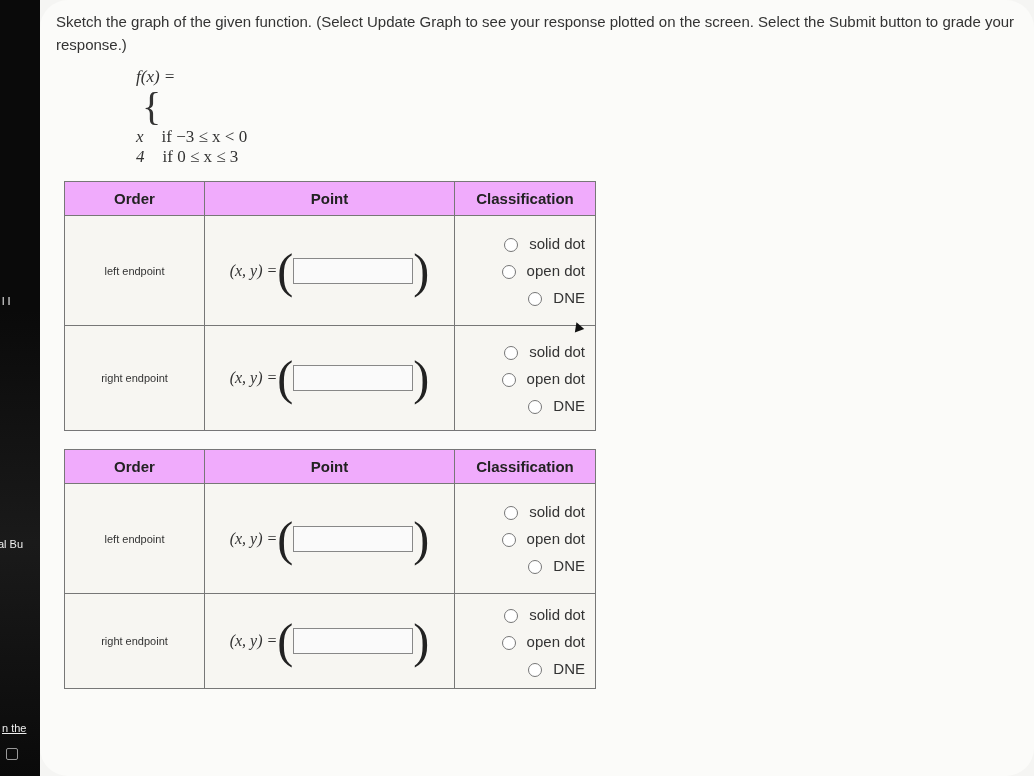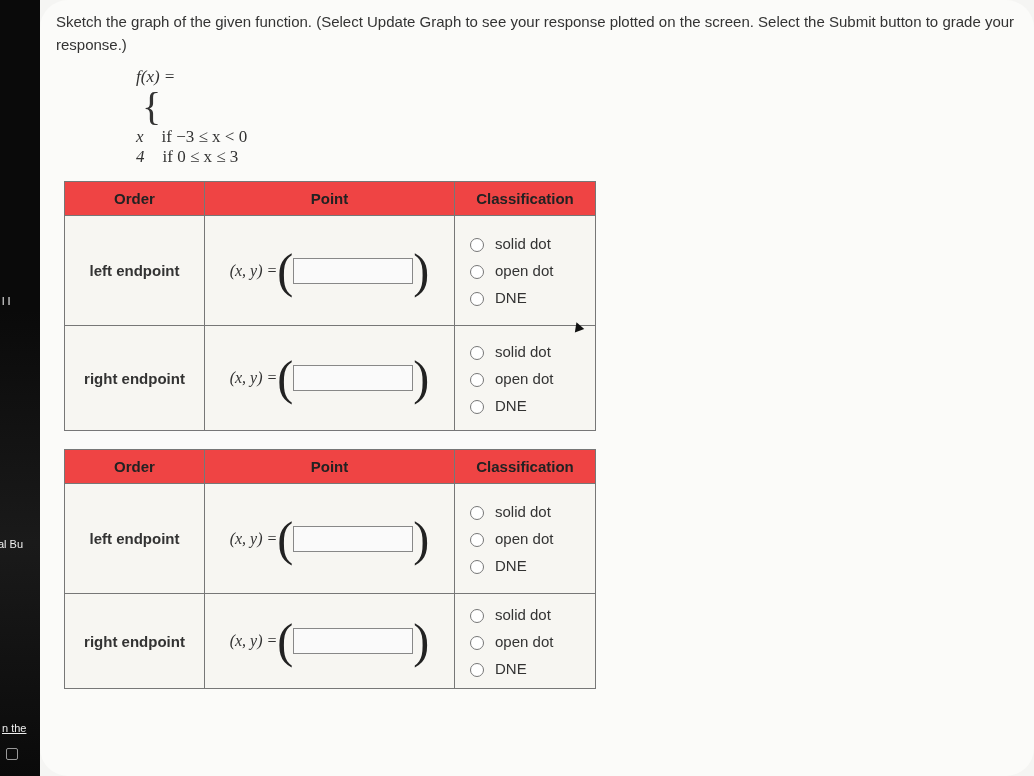--- a/index.html
+++ b/index.html
@@ -52,32 +52,32 @@
       border-collapse: collapse;
       margin: 10px 0 18px 8px;
     }
     table.q th, table.q td {
       border: 1px solid #777;
       padding: 4px 10px;
       text-align: center;
       vertical-align: middle;
     }
     table.q th {
-      background: #ef4444;
+      background: #f0abfc;
       font-weight: bold;
       height: 34px;
       font-size: 15px;
       color: #222;
     }
     table.q td {
       background: #f7f6f2;
       height: 110px;
     }
     table.q td.row2 { height: 105px; }
-    .order-col { width: 140px; font-size: 15px; font-weight: bold; }
+    .order-col { width: 140px; font-size: 11px; }
     .point-col { width: 250px; }
     .class-col { width: 141px; text-align: left; padding-left: 18px; }
     .pointcell {
       display: flex;
       align-items: center;
       justify-content: center;
       font-family: "Times New Roman", Times, serif;
       font-size: 16px;
       font-style: italic;
     }
@@ -94,21 +94,21 @@
       width: 120px;
       height: 26px;
       display: inline-block;
       vertical-align: middle;
       font-size: 14px;
       padding: 2px 4px;
     }
     .radios {
       display: flex;
       flex-direction: column;
-      align-items: flex-start;
+      align-items: flex-end;
       gap: 10px;
       font-size: 15px;
     }
     .radios label {
       display: flex;
       align-items: center;
       gap: 8px;
       cursor: pointer;
     }
     .radios input[type="radio"] {

